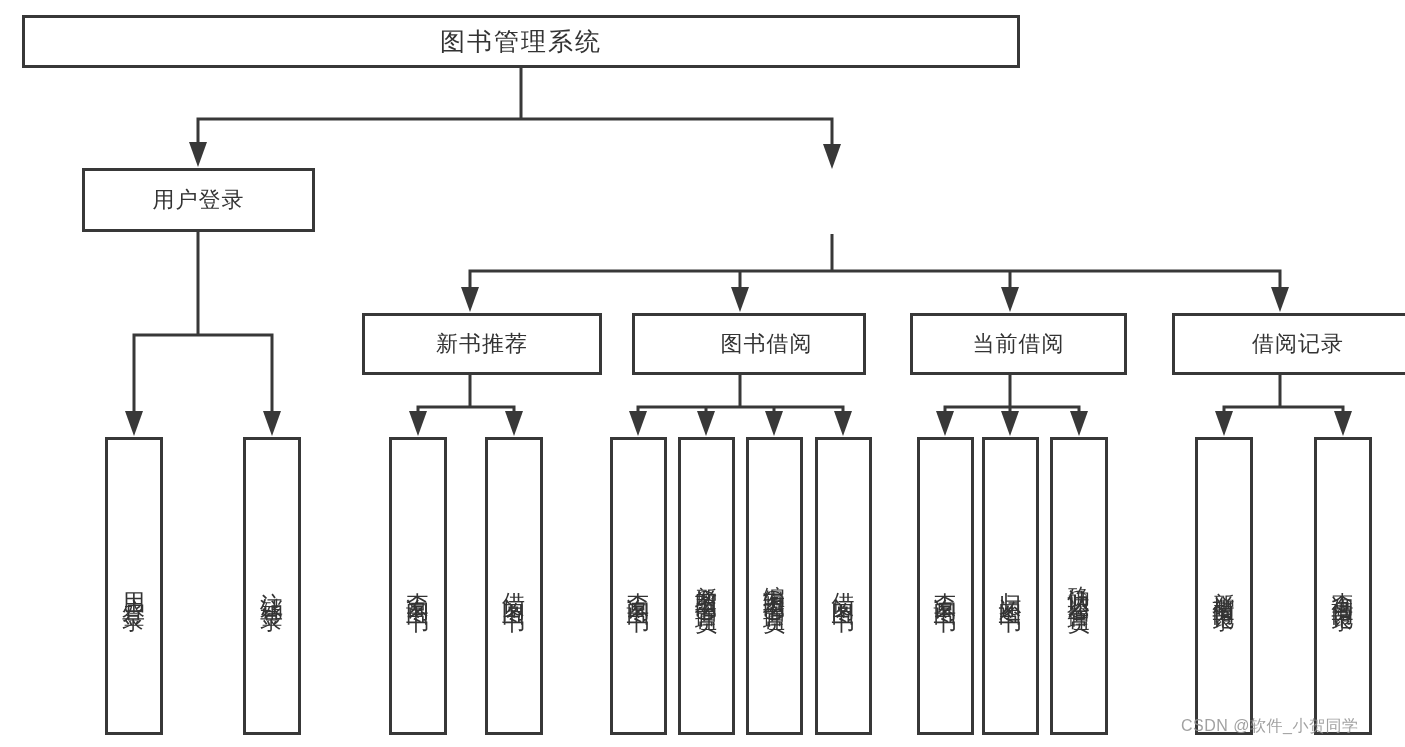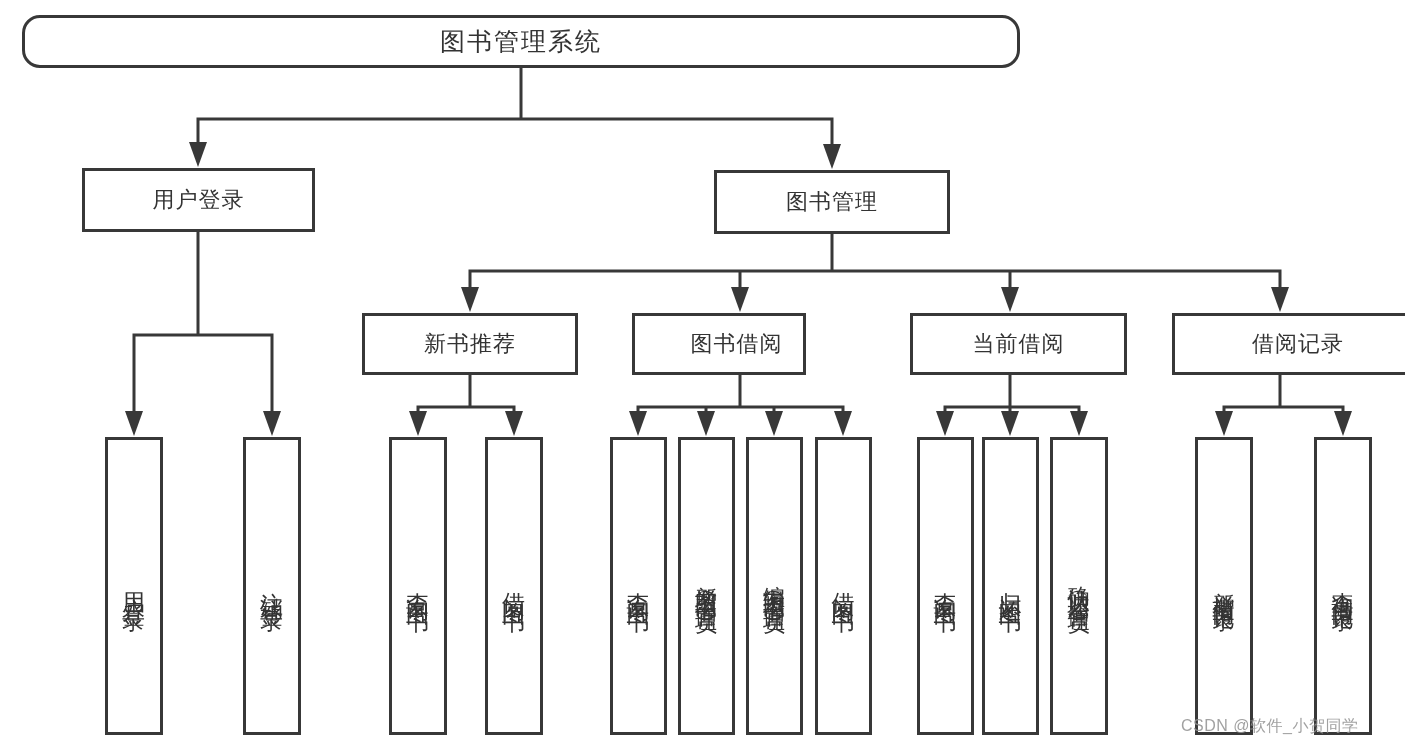--- a/index.html
+++ b/index.html
@@ -26,26 +26,26 @@
     position: absolute;
     box-sizing: border-box;
     background: #ffffff;
     border: 3px solid #383838;
     display: flex;
     align-items: center;
     justify-content: center;
     color: #333333;
   }
   .node.h { font-size: 22px; letter-spacing: 1px; }
-  .node.root { left: 22px; top: 15px; width: 998px; height: 53px; font-size: 25px; letter-spacing: 2px; border-radius: 18px; }
+  .node.root { left: 22px; top: 15px; width: 998px; height: 53px; font-size: 25px; letter-spacing: 2px; }
   .node.lv2-a { left: 82px;  top: 168px; width: 233px; height: 64px; }
   .node.lv2-b { left: 714px; top: 170px; width: 236px; height: 64px; }
   .node.lv3 { top: 313px; height: 62px; font-size: 22px; }
-  .node.m0 { left: 362px;  width: 216px; }
-  .node.m1 { left: 632px;  width: 174px; padding-left: 35px; }
+  .node.m0 { left: 362px;  width: 240px; }
+  .node.m1 { left: 632px;  width: 234px; padding-left: 35px; }
   .node.m2 { left: 910px;  width: 217px; }
   .node.m3 { left: 1172px; width: 252px; }
   .node.leaf { top: 437px; height: 298px; width: 58px; }
   .node.leaf span {
     writing-mode: vertical-rl;
     font-size: 23px;
     line-height: 1.05;
     letter-spacing: 6px;
     color: #333333;
     white-space: nowrap;
@@ -113,23 +113,20 @@
     </g>
   </svg>
 
   <div class="node h root">
     <span>图书管理系统</span>
   </div>
 
   <div class="node h lv2-a">
     <span>用户登录</span>
   </div>
-  <div class="node h lv2-b">
-    <span>图书管理</span>
-  </div>
 
   <div class="node h lv3 m0">
     <span>新书推荐</span>
   </div>
   <div class="node h lv3 m1">
     <span>图书借阅</span>
   </div>
   <div class="node h lv3 m2">
     <span>当前借阅</span>
   </div>

